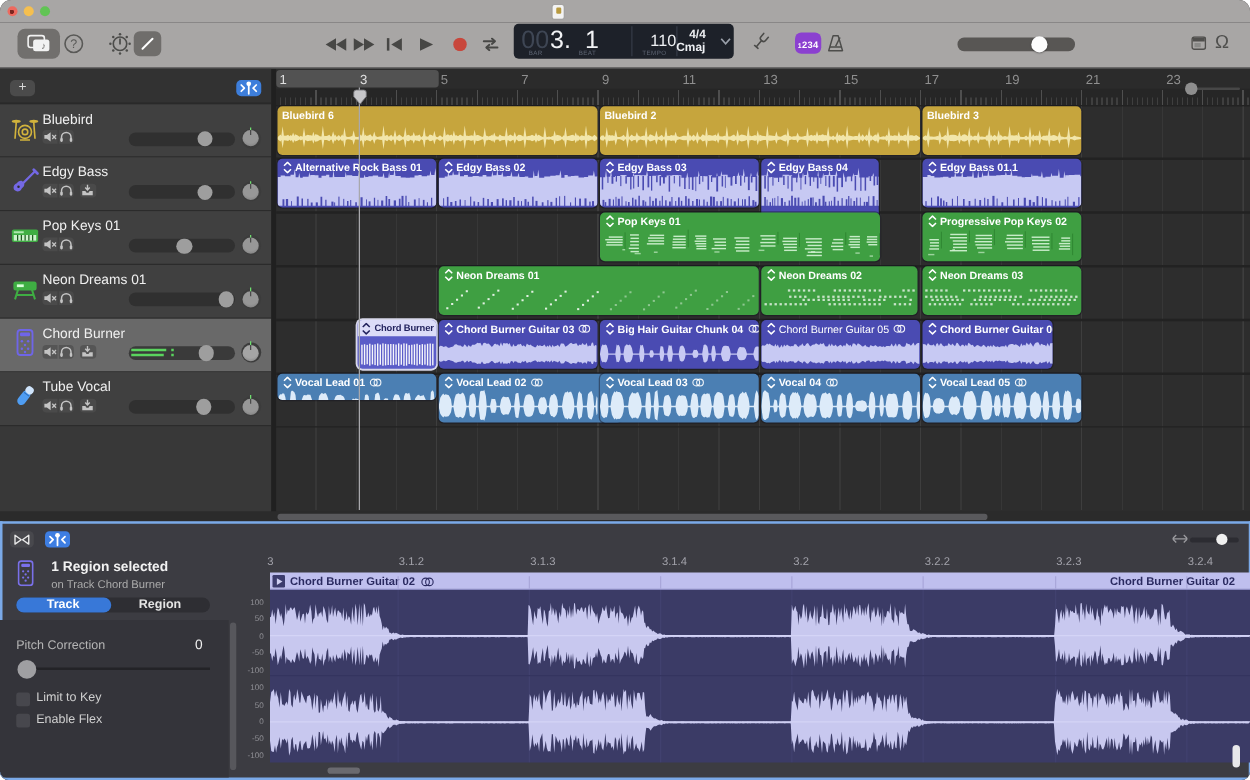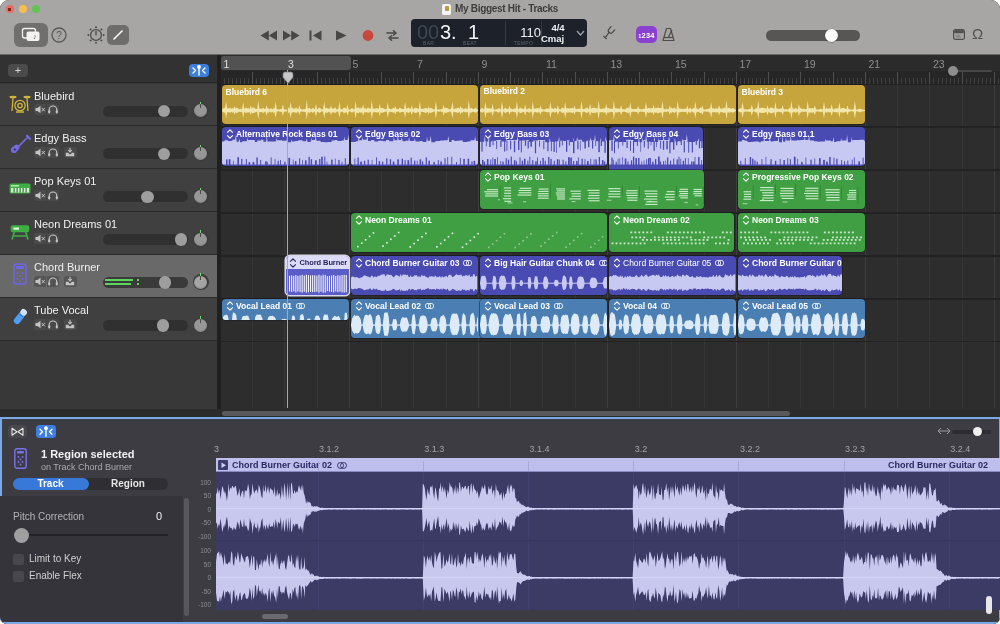--- a/index.html
+++ b/index.html
@@ -7,21 +7,20 @@
 svg{display:block;}
 </style></head><body>
 <div id="win">
 <div class="abs" style="left:0;top:0;width:1000px;height:18px;background:#a8a6a5;"></div>
 <div class="abs" style="left:5.5px;top:5.3px;width:8px;height:8px;border-radius:50%;background:#ed6a5f;"></div>
 <div class="abs" style="left:18.5px;top:5.3px;width:8px;height:8px;border-radius:50%;background:#f5bf4f;"></div>
 <div class="abs" style="left:32px;top:5.3px;width:8px;height:8px;border-radius:50%;background:#61c454;"></div>
 <div class="abs" style="left:2.5px;top:5.8px;width:7px;height:7px;border-radius:50%;background:radial-gradient(circle at 50% 50%, #7c2620 0 1.6px, transparent 1.9px);left:6.3px;"></div>
 <div class="abs" style="left:442px;top:3.5px;width:9px;height:11px;background:#f3f3f3;border-radius:1.5px;box-shadow:0 0 1px #888;"></div>
 <div class="abs" style="left:444.5px;top:6px;width:4.5px;height:5px;background:#b89a40;border-radius:1px;"></div>
-<div class="abs" style="left:455px;top:2.5px;width:200px;height:14px;font-size:10px;font-weight:bold;color:#3d3d3d;letter-spacing:-0.3px;">My Biggest Hit - Tracks</div>
 <div class="abs" style="left:0;top:18px;width:1000px;height:36px;background:#a8a6a5;"></div>
 <div class="abs" style="left:0;top:54px;width:1000px;height:1px;background:#6a6a6a;"></div>
 <div class="abs" style="left:14px;top:23px;width:34px;height:24px;border-radius:6px;background:#716f6d;">
 <svg width="34" height="24">
 <rect x="8.5" y="5.5" width="13" height="9.5" rx="2" fill="none" stroke="#f2f2f2" stroke-width="1.3"></rect>
 <rect x="12.5" y="8.5" width="13" height="9.5" rx="2" fill="#f2f2f2" stroke="none"></rect>
 <text x="19" y="16.2" font-size="7.5" fill="#716f6d" font-family="Liberation Sans">♪</text>
       </svg>
     </div>
 <div class="abs" style="left:51px;top:27px;">
@@ -393,21 +392,21 @@
 <div class="abs" style="left:221px;top:340.9px;width:779px;height:1.5px;background:#222222;"></div>
 <div class="abs" style="left:221.5px;top:84.5px;width:256.0px;height:39.0px;background:#c6a53d;border-radius:4px;box-shadow:0 0 0 1px rgba(20,20,30,0.45);overflow:hidden;">
 <div class="abs" style="left:4px;top:1.5px;height:11px;color:#ffffff;font-size:8.5px;font-weight:bold;white-space:nowrap;display:flex;align-items:center;">
         <span>Bluebird 6</span>
       </div>
 <svg class="abs" style="left:0;top:0;" width="256" height="39">
         <polygon points="0.0,24.9 1.0,23.7 2.6,22.5 3.0,24.0 4.1,16.0 5.2,24.0 5.5,23.3 6.8,23.5 8.5,22.8 9.6,24.0 10.8,22.8 11.4,24.0 12.5,20.9 13.6,24.0 13.9,22.4 15.9,23.2 17.6,24.4 18.7,23.5 19.8,24.3 20.1,24.0 21.2,17.0 22.3,24.0 22.6,23.6 24.0,22.7 25.6,23.2 27.2,23.2 27.6,24.0 28.7,20.3 29.8,24.0 30.1,22.4 32.1,22.7 33.8,24.0 35.1,24.1 35.2,24.0 36.3,15.5 37.4,24.0 37.7,23.8 39.5,23.8 41.5,22.7 42.6,24.2 43.4,24.0 44.5,19.9 45.6,24.0 45.9,22.4 47.4,24.6 49.0,22.9 50.4,24.5 51.8,22.4 52.5,24.0 53.6,16.8 54.7,24.0 55.0,24.2 56.2,24.6 58.0,24.3 59.6,23.7 59.8,24.0 60.9,19.2 62.0,24.0 62.3,24.4 63.9,24.5 65.4,24.2 66.8,22.4 67.5,24.0 68.6,16.4 69.7,24.0 70.0,22.6 71.3,23.8 73.1,23.2 74.3,22.4 75.6,24.1 76.3,24.0 77.4,20.2 78.5,24.0 78.8,24.0 80.0,24.5 81.6,24.2 83.2,23.9 83.7,24.0 84.8,15.1 85.9,24.0 86.2,23.6 87.8,22.7 89.0,24.4 91.0,22.8 92.3,24.3 92.9,24.0 94.0,18.7 95.1,24.0 95.4,24.3 97.4,22.6 99.0,23.7 100.2,24.7 101.1,24.0 102.2,16.6 103.3,24.0 103.6,23.1 104.9,22.8 106.6,24.0 107.8,23.0 107.9,24.0 109.0,20.5 110.1,24.0 110.4,23.4 112.3,23.3 113.6,22.5 114.9,24.7 116.2,23.7 116.3,24.0 117.4,16.7 118.5,24.0 118.8,23.9 120.4,24.4 121.8,22.6 123.8,23.2 124.4,24.0 125.5,19.6 126.6,24.0 126.9,24.4 128.1,24.7 130.0,23.1 132.0,24.7 132.5,24.0 133.6,16.1 134.7,24.0 135.0,23.0 136.4,22.3 137.6,23.4 139.3,22.6 140.0,24.0 141.1,19.3 142.2,24.0 142.5,22.8 144.4,23.9 146.1,22.6 148.0,23.7 148.7,24.0 149.8,15.3 150.9,24.0 151.2,23.4 152.9,23.8 154.5,23.3 155.7,23.2 156.6,24.0 157.7,18.8 158.8,24.0 159.1,23.0 160.5,23.0 162.2,23.7 164.0,24.5 164.7,24.0 165.8,17.0 166.9,24.0 167.2,23.3 168.7,24.2 170.5,23.6 172.1,22.5 172.3,24.0 173.4,21.0 174.5,24.0 174.8,24.0 176.6,24.3 177.8,22.6 179.5,23.7 181.4,24.0 182.0,24.0 183.1,16.6 184.2,24.0 184.5,23.7 186.3,22.6 188.2,23.8 188.7,24.0 189.8,20.3 190.9,24.0 191.2,24.4 192.8,22.7 194.7,23.0 196.6,24.1 196.8,24.0 197.9,16.1 199.0,24.0 199.3,24.1 200.6,23.8 202.2,23.6 203.6,22.7 205.6,23.7 205.7,24.0 206.8,21.0 207.9,24.0 208.2,22.7 209.3,23.0 210.9,24.0 212.7,24.7 212.8,24.0 213.9,16.1 215.0,24.0 215.3,24.7 217.2,24.2 218.4,24.6 220.1,23.7 220.6,24.0 221.7,19.4 222.8,24.0 223.1,22.8 225.1,23.1 226.4,23.6 227.6,24.7 229.2,23.0 229.3,24.0 230.4,16.5 231.5,24.0 231.8,23.9 233.6,23.5 235.2,22.9 236.7,22.8 237.5,24.0 238.6,20.8 239.7,24.0 240.0,22.5 241.7,24.4 243.2,23.2 245.2,23.8 245.7,24.0 246.8,15.3 247.9,24.0 248.2,22.8 250.1,23.6 251.8,24.3 253.6,22.8 256.0,24.9 256.0,26.1 253.6,27.9 251.8,26.6 250.1,27.2 248.2,27.9 247.9,26.8 246.8,34.3 245.7,26.8 245.2,27.0 243.2,27.5 241.7,26.5 240.0,28.1 239.7,26.8 238.6,29.6 237.5,26.8 236.7,27.8 235.2,27.8 233.6,27.3 231.8,26.9 231.5,26.8 230.4,33.2 229.3,26.8 229.2,27.7 227.6,26.2 226.4,27.2 225.1,27.6 223.1,27.9 222.8,26.8 221.7,30.8 220.6,26.8 220.1,27.1 218.4,26.3 217.2,26.7 215.3,26.3 215.0,26.8 213.9,33.5 212.8,26.8 212.7,26.3 210.9,26.9 209.3,27.7 208.2,28.0 207.9,26.8 206.8,29.4 205.7,26.8 205.6,27.1 203.6,27.9 202.2,27.2 200.6,27.1 199.3,26.8 199.0,26.8 197.9,33.5 196.8,26.8 196.6,26.8 194.7,27.7 192.8,27.9 191.2,26.5 190.9,26.8 189.8,30.0 188.7,26.8 188.2,27.0 186.3,28.1 184.5,27.1 184.2,26.8 183.1,33.1 182.0,26.8 181.4,26.9 179.5,27.1 177.8,28.1 176.6,26.6 174.8,26.8 174.5,26.8 173.4,29.4 172.3,26.8 172.1,28.1 170.5,27.2 168.7,26.7 167.2,27.5 166.9,26.8 165.8,32.8 164.7,26.8 164.0,26.4 162.2,27.1 160.5,27.7 159.1,27.7 158.8,26.8 157.7,31.2 156.6,26.8 155.7,27.5 154.5,27.5 152.9,27.0 151.2,27.4 150.9,26.8 149.8,34.2 148.7,26.8 148.0,27.1 146.1,28.1 144.4,26.9 142.5,27.8 142.2,26.8 141.1,30.9 140.0,26.8 139.3,28.1 137.6,27.3 136.4,28.3 135.0,27.7 134.7,26.8 133.6,33.6 132.5,26.8 132.0,26.3 130.0,27.7 128.1,26.3 126.9,26.5 126.6,26.8 125.5,30.6 124.4,26.8 123.8,27.6 121.8,28.0 120.4,26.5 118.8,27.0 118.5,26.8 117.4,33.1 116.3,26.8 116.2,27.1 114.9,26.3 113.6,28.1 112.3,27.5 110.4,27.4 110.1,26.8 109.0,29.9 107.9,26.8 107.8,27.7 106.6,26.8 104.9,27.9 103.6,27.7 103.3,26.8 102.2,33.2 101.1,26.8 100.2,26.3 99.0,27.1 97.4,28.0 95.4,26.6 95.1,26.8 94.0,31.4 92.9,26.8 92.3,26.6 91.0,27.9 89.0,26.5 87.8,28.0 86.2,27.2 85.9,26.8 84.8,34.4 83.7,26.8 83.2,27.0 81.6,26.7 80.0,26.4 78.8,26.8 78.5,26.8 77.4,30.1 76.3,26.8 75.6,26.8 74.3,28.2 73.1,27.5 71.3,27.0 70.0,28.0 69.7,26.8 68.6,33.3 67.5,26.8 66.8,28.2 65.4,26.7 63.9,26.5 62.3,26.5 62.0,26.8 60.9,30.9 59.8,26.8 59.6,27.1 58.0,26.6 56.2,26.3 55.0,26.7 54.7,26.8 53.6,33.0 52.5,26.8 51.8,28.2 50.4,26.4 49.0,27.8 47.4,26.4 45.9,28.2 45.6,26.8 44.5,30.4 43.4,26.8 42.6,26.7 41.5,28.0 39.5,27.0 37.7,27.0 37.4,26.8 36.3,34.1 35.2,26.8 35.1,26.8 33.8,26.9 32.1,27.9 30.1,28.3 29.8,26.8 28.7,30.0 27.6,26.8 27.2,27.6 25.6,27.5 24.0,27.9 22.6,27.2 22.3,26.8 21.2,32.8 20.1,26.8 19.8,26.6 18.7,27.3 17.6,26.5 15.9,27.6 13.9,28.2 13.6,26.8 12.5,29.5 11.4,26.8 10.8,27.9 9.6,26.8 8.5,27.8 6.8,27.3 5.5,27.4 5.2,26.8 4.1,33.6 3.0,26.8 2.6,28.1 1.0,27.1 0.0,26.1" fill="#f4e9b0" fill-opacity="0.95"></polygon>
       </svg>
 </div>
 <div class="abs" style="left:479.5px;top:84.5px;width:256.0px;height:39.0px;background:#c6a53d;border-radius:4px;box-shadow:0 0 0 1px rgba(20,20,30,0.45);overflow:hidden;">
-<div class="abs" style="left:4px;top:1.5px;height:11px;color:#ffffff;font-size:8.5px;font-weight:bold;white-space:nowrap;display:flex;">
+<div class="abs" style="left:4px;top:1.5px;height:11px;color:#ffffff;font-size:8.5px;font-weight:bold;white-space:nowrap;display:flex;align-items:center;">
         <span>Bluebird 2</span>
       </div>
 <svg class="abs" style="left:0;top:0;" width="256" height="39">
         <polygon points="0.0,24.9 1.0,23.6 2.7,23.1 3.9,24.7 4.3,24.0 5.4,16.5 6.5,24.0 6.8,22.8 8.5,23.3 10.1,23.2 11.3,23.7 11.5,24.0 12.6,18.8 13.7,24.0 14.0,24.6 15.8,24.6 17.5,23.9 19.0,22.7 20.1,24.6 20.9,24.0 22.0,16.0 23.1,24.0 23.4,24.5 25.4,22.5 26.6,23.7 27.8,24.0 28.4,24.0 29.5,20.6 30.6,24.0 30.9,23.1 32.0,24.3 33.9,23.8 35.3,23.3 35.8,24.0 36.9,16.3 38.0,24.0 38.3,24.7 40.0,22.4 42.0,23.2 43.4,23.9 44.0,24.0 45.1,19.4 46.2,24.0 46.5,24.5 47.9,23.9 49.4,22.8 51.0,24.7 51.7,24.0 52.8,16.2 53.9,24.0 54.2,23.5 55.5,23.7 57.0,22.9 58.2,23.4 59.4,23.1 59.4,24.0 60.5,20.4 61.6,24.0 61.9,23.9 63.6,24.6 65.1,24.2 66.5,23.6 68.4,23.6 69.3,24.0 70.4,16.7 71.5,24.0 71.8,22.5 73.2,24.3 75.0,22.6 76.1,24.1 76.8,24.0 77.9,20.2 79.0,24.0 79.3,24.2 80.4,24.6 82.1,22.4 84.1,23.5 84.1,24.0 85.2,16.4 86.3,24.0 86.6,22.9 88.4,23.2 89.8,23.5 91.3,23.2 92.6,22.5 93.4,24.0 94.5,20.6 95.6,24.0 95.9,24.0 97.8,24.1 99.8,23.5 100.4,24.0 101.5,15.6 102.6,24.0 102.9,24.2 104.2,24.1 106.0,23.1 107.2,22.6 108.7,24.2 109.0,24.0 110.1,18.6 111.2,24.0 111.5,23.4 113.2,22.5 115.2,22.9 116.6,23.3 117.5,24.0 118.6,15.5 119.7,24.0 120.0,23.4 121.4,23.9 123.1,23.4 124.2,23.0 125.1,24.0 126.2,19.1 127.3,24.0 127.6,22.6 129.5,23.5 131.3,23.8 132.5,23.9 132.8,24.0 133.9,15.2 135.0,24.0 135.3,23.1 136.8,23.3 138.1,23.5 139.8,23.8 140.0,24.0 141.1,20.0 142.2,24.0 142.5,24.0 144.2,24.4 145.4,24.0 147.1,22.9 148.8,22.5 149.2,24.0 150.3,17.0 151.4,24.0 151.7,23.6 153.2,24.3 154.9,23.9 156.2,24.0 157.0,24.0 158.1,21.0 159.2,24.0 159.5,23.9 160.9,24.3 162.4,24.2 164.3,23.5 164.9,24.0 166.0,16.7 167.1,24.0 167.4,23.6 169.1,22.7 170.4,23.6 172.3,22.7 172.5,24.0 173.6,19.7 174.7,24.0 175.0,22.9 176.4,23.1 178.1,22.4 179.7,23.1 181.1,23.0 181.4,24.0 182.5,16.0 183.6,24.0 183.9,23.9 185.3,24.4 186.6,23.4 187.9,24.6 188.7,24.0 189.8,20.3 190.9,24.0 191.2,22.5 192.8,23.8 194.7,22.6 196.1,24.4 196.6,24.0 197.7,15.4 198.8,24.0 199.1,23.3 200.9,23.8 202.6,24.1 204.1,23.8 205.5,23.8 206.2,24.0 207.3,20.6 208.4,24.0 208.7,24.3 210.1,22.4 211.6,24.6 213.5,22.6 214.2,24.0 215.3,16.3 216.4,24.0 216.7,23.0 218.1,24.4 220.0,22.7 221.3,22.6 221.3,24.0 222.4,20.3 223.5,24.0 223.8,24.7 225.1,24.4 226.8,24.0 228.1,24.3 229.4,22.7 230.0,24.0 231.1,16.8 232.2,24.0 232.5,23.1 234.1,23.7 235.7,23.2 237.5,23.5 238.0,24.0 239.1,19.9 240.2,24.0 240.5,23.2 242.0,23.7 243.6,23.0 244.9,22.5 245.4,24.0 246.5,15.3 247.6,24.0 247.9,23.1 249.8,23.1 251.3,23.8 252.9,22.9 256.0,24.9 256.0,26.1 252.9,27.8 251.3,27.1 249.8,27.6 247.9,27.6 247.6,26.8 246.5,34.2 245.4,26.8 244.9,28.1 243.6,27.7 242.0,27.1 240.5,27.5 240.2,26.8 239.1,30.4 238.0,26.8 237.5,27.3 235.7,27.6 234.1,27.1 232.5,27.6 232.2,26.8 231.1,32.9 230.0,26.8 229.4,28.0 228.1,26.6 226.8,26.8 225.1,26.6 223.8,26.3 223.5,26.8 222.4,30.0 221.3,26.8 221.3,28.0 220.0,27.9 218.1,26.5 216.7,27.7 216.4,26.8 215.3,33.4 214.2,26.8 213.5,28.0 211.6,26.3 210.1,28.2 208.7,26.6 208.4,26.8 207.3,29.7 206.2,26.8 205.5,27.0 204.1,27.0 202.6,26.8 200.9,27.1 199.1,27.5 198.8,26.8 197.7,34.2 196.6,26.8 196.1,26.5 194.7,28.1 192.8,27.0 191.2,28.1 190.9,26.8 189.8,30.0 188.7,26.8 187.9,26.3 186.6,27.3 185.3,26.5 183.9,27.0 183.6,26.8 182.5,33.6 181.4,26.8 181.1,27.7 179.7,27.6 178.1,28.2 176.4,27.6 175.0,27.8 174.7,26.8 173.6,30.5 172.5,26.8 172.3,27.9 170.4,27.2 169.1,27.9 167.4,27.2 167.1,26.8 166.0,33.0 164.9,26.8 164.3,27.2 162.4,26.7 160.9,26.6 159.5,27.0 159.2,26.8 158.1,29.4 157.0,26.8 156.2,26.9 154.9,26.9 153.2,26.6 151.7,27.2 151.4,26.8 150.3,32.8 149.2,26.8 148.8,28.1 147.1,27.8 145.4,26.9 144.2,26.5 142.5,26.9 142.2,26.8 141.1,30.2 140.0,26.8 139.8,27.0 138.1,27.3 136.8,27.5 135.3,27.6 135.0,26.8 133.9,34.4 132.8,26.8 132.5,26.9 131.3,27.0 129.5,27.3 127.6,28.1 127.3,26.8 126.2,31.1 125.1,26.8 124.2,27.7 123.1,27.4 121.4,27.0 120.0,27.4 119.7,26.8 118.6,34.1 117.5,26.8 116.6,27.4 115.2,27.8 113.2,28.1 111.5,27.4 111.2,26.8 110.1,31.5 109.0,26.8 108.7,26.7 107.2,28.0 106.0,27.6 104.2,26.7 102.9,26.7 102.6,26.8 101.5,34.0 100.4,26.8 99.8,27.3 97.8,26.8 95.9,26.8 95.6,26.8 94.5,29.7 93.4,26.8 92.6,28.2 91.3,27.5 89.8,27.3 88.4,27.5 86.6,27.8 86.3,26.8 85.2,33.3 84.1,26.8 84.1,27.3 82.1,28.2 80.4,26.3 79.3,26.7 79.0,26.8 77.9,30.1 76.8,26.8 76.1,26.8 75.0,28.1 73.2,26.6 71.8,28.1 71.5,26.8 70.4,33.1 69.3,26.8 68.4,27.2 66.5,27.2 65.1,26.7 63.6,26.3 61.9,26.9 61.6,26.8 60.5,30.0 59.4,26.8 59.4,27.6 58.2,27.3 57.0,27.8 55.5,27.1 54.2,27.3 53.9,26.8 52.8,33.5 51.7,26.8 51.0,26.3 49.4,27.9 47.9,27.0 46.5,26.5 46.2,26.8 45.1,30.8 44.0,26.8 43.4,27.0 42.0,27.6 40.0,28.2 38.3,26.3 38.0,26.8 36.9,33.4 35.8,26.8 35.3,27.4 33.9,27.0 32.0,26.6 30.9,27.6 30.6,26.8 29.5,29.7 28.4,26.8 27.8,26.9 26.6,27.1 25.4,28.2 23.4,26.4 23.1,26.8 22.0,33.6 20.9,26.8 20.1,26.3 19.0,27.9 17.5,26.9 15.8,26.4 14.0,26.3 13.7,26.8 12.6,31.3 11.5,26.8 11.3,27.1 10.1,27.6 8.5,27.5 6.8,27.9 6.5,26.8 5.4,33.2 4.3,26.8 3.9,26.2 2.7,27.6 1.0,27.2 0.0,26.1" fill="#f4e9b0" fill-opacity="0.95"></polygon>
       </svg>
 </div>
 <div class="abs" style="left:737.5px;top:84.5px;width:127.0px;height:39.0px;background:#c6a53d;border-radius:4px;box-shadow:0 0 0 1px rgba(20,20,30,0.45);overflow:hidden;">
 <div class="abs" style="left:4px;top:1.5px;height:11px;color:#ffffff;font-size:8.5px;font-weight:bold;white-space:nowrap;display:flex;align-items:center;">
         <span>Bluebird 3</span>
       </div>

